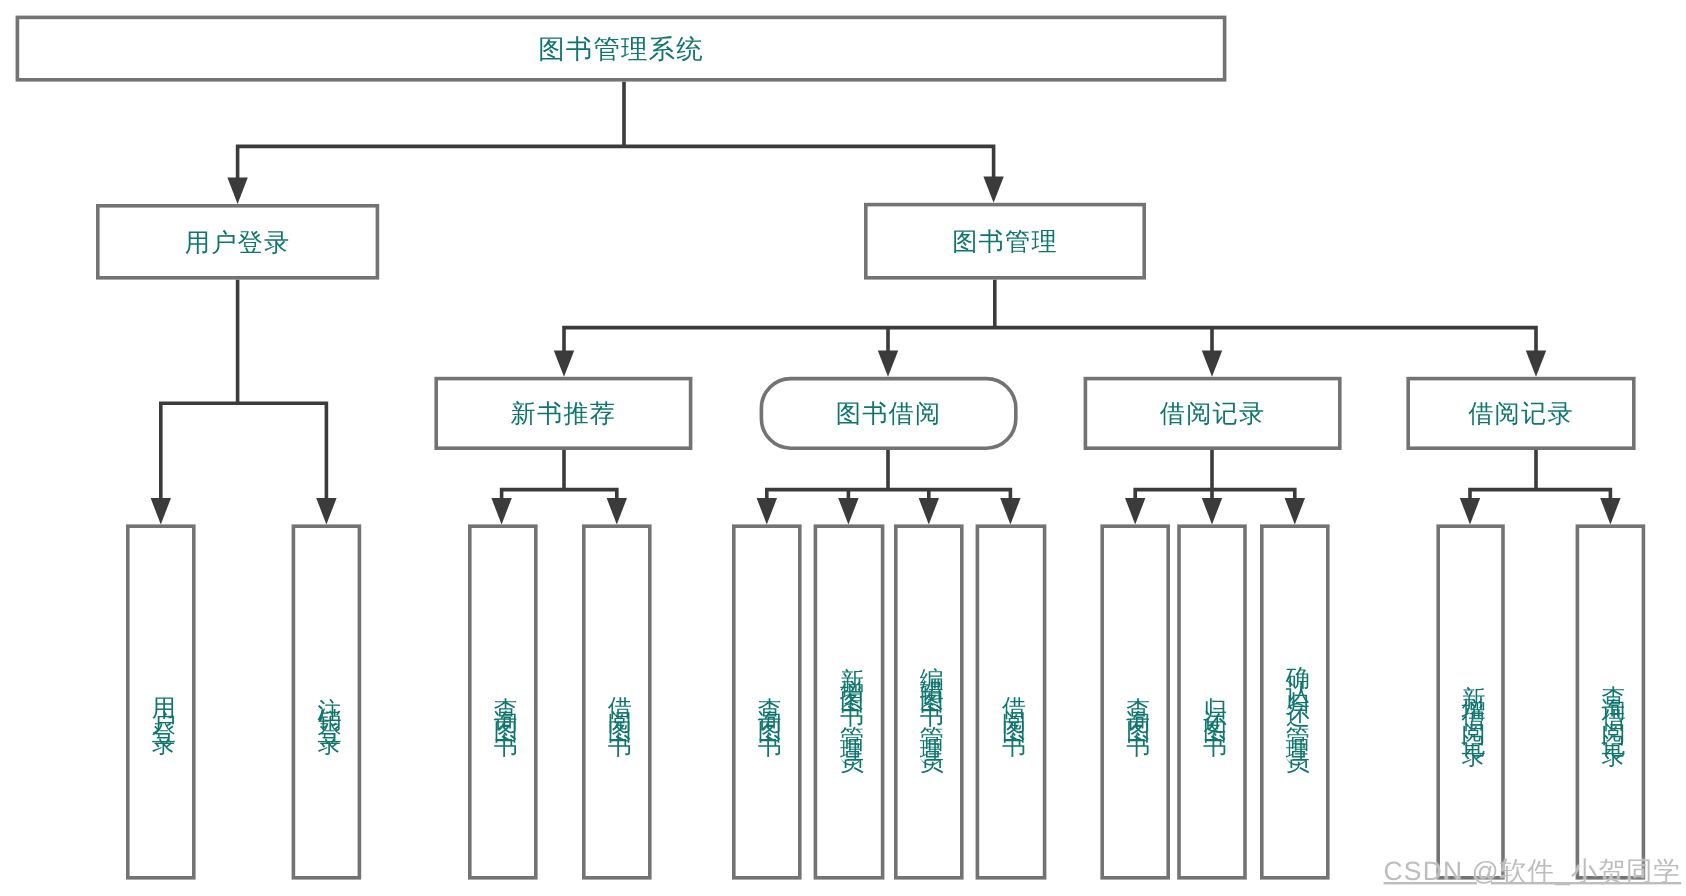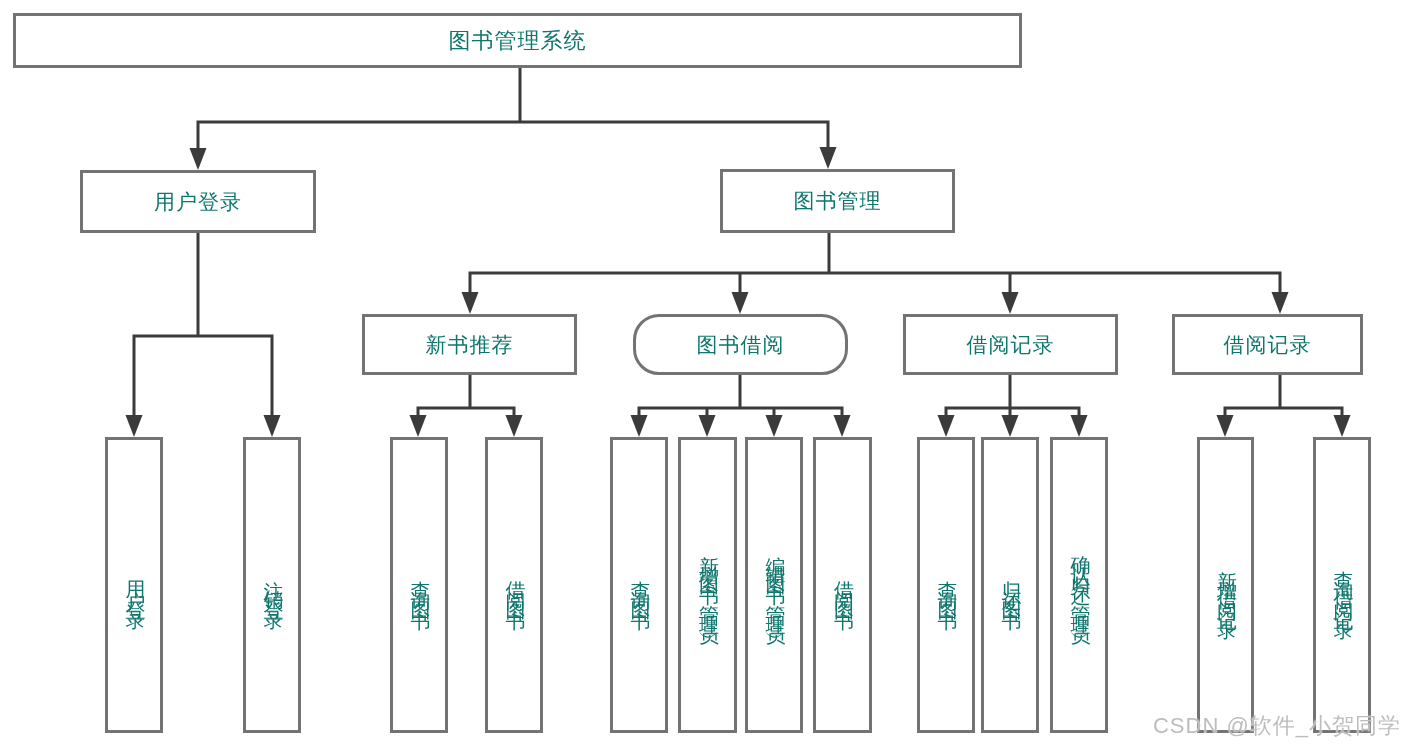--- a/index.html
+++ b/index.html
@@ -42,20 +42,21 @@
   }
   .watermark {
     position: absolute;
     right: 4px;
     bottom: 6px;
     font-size: 22px;
     color: #bdbdbd;
     text-shadow: 0 0 2px #ffffff;
     letter-spacing: 1px;
     z-index: 5;
+    text-decoration: underline;
   }
 </style>
 </head>
 <body>
 
 <div class="canvas">
 
   <svg class="connectors" viewBox="0 0 1405 747" xmlns="http://www.w3.org/2000/svg">
     <g stroke="#3b3b3b" stroke-width="3" fill="none" stroke-linecap="square">
 

